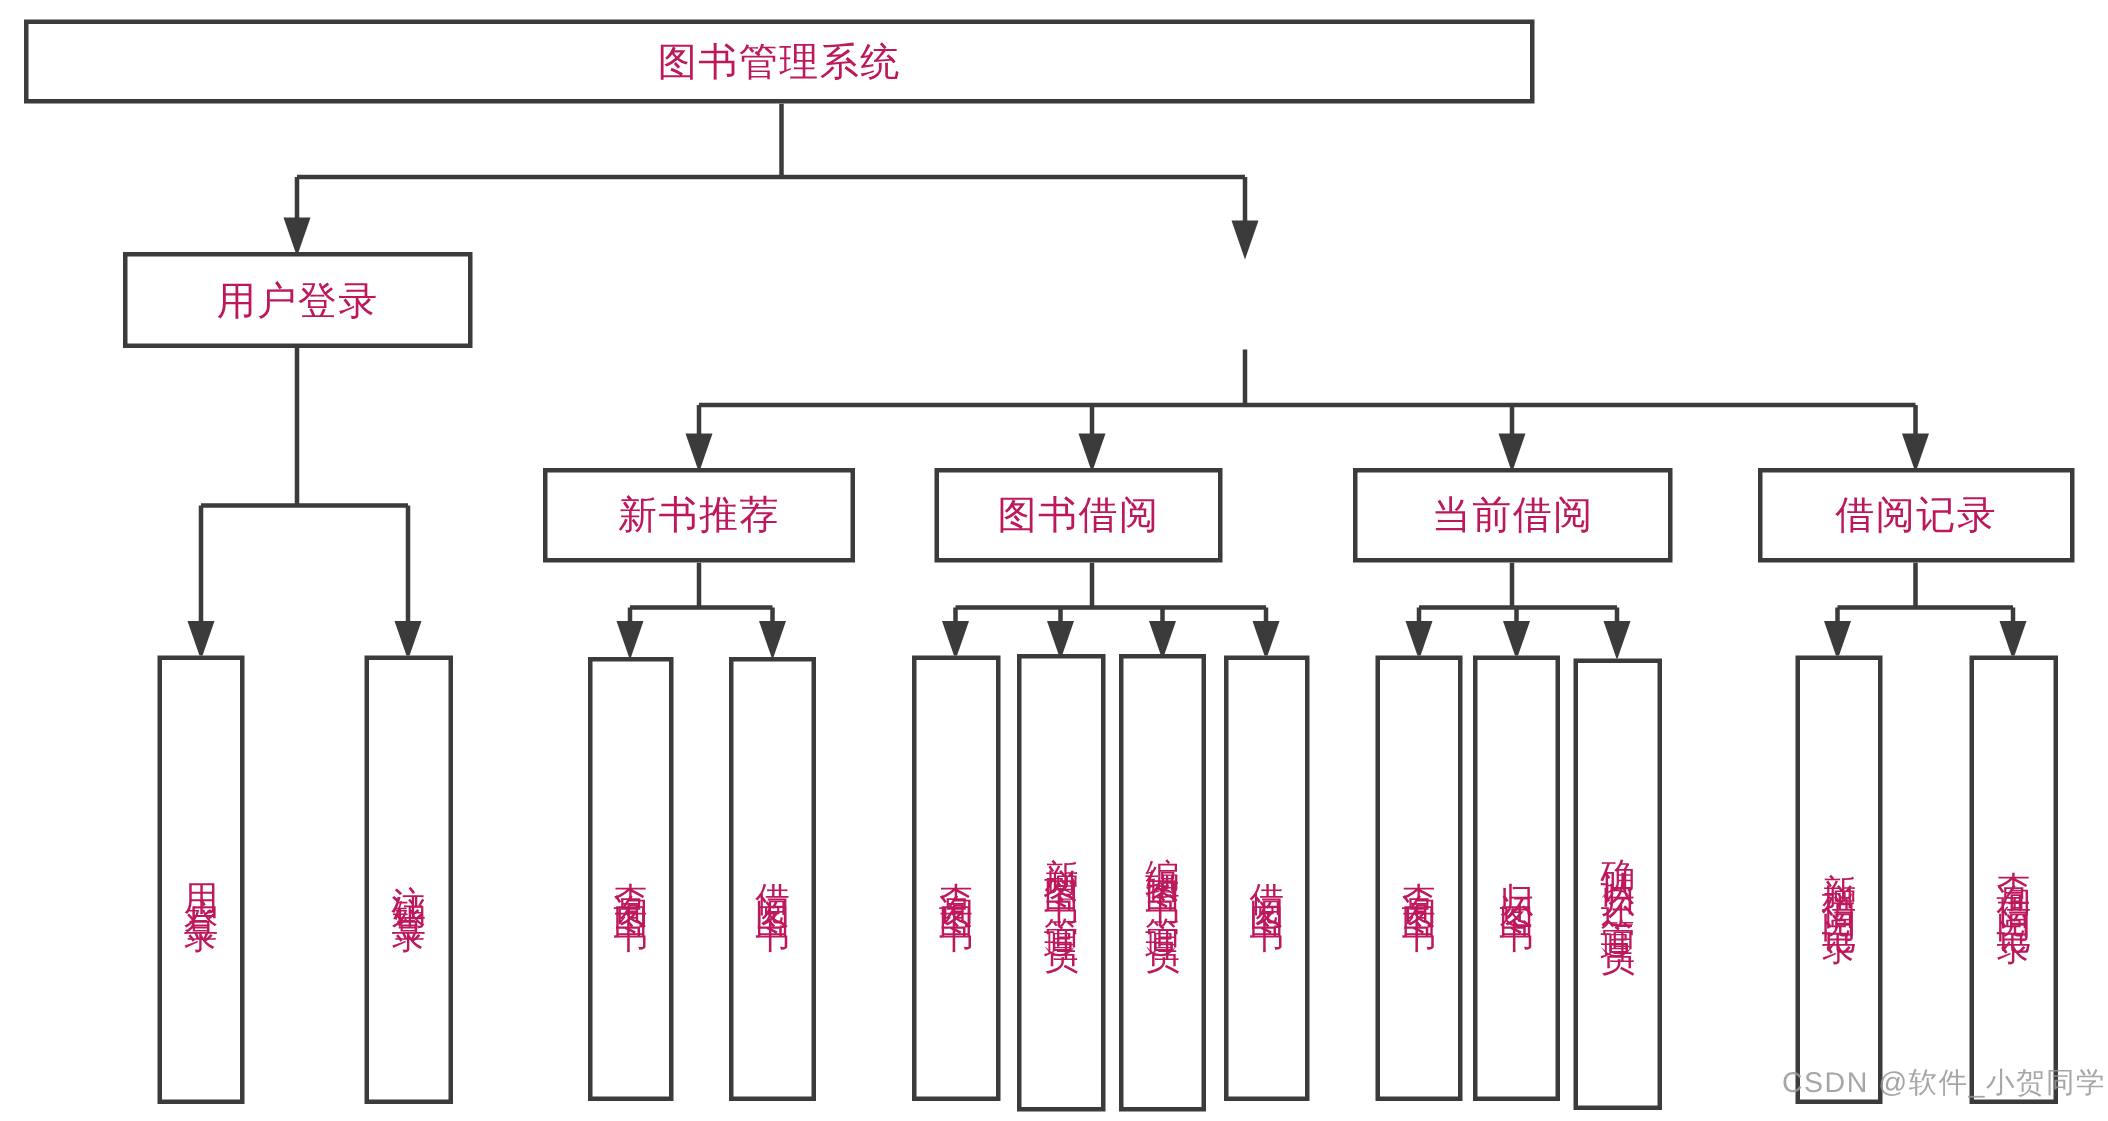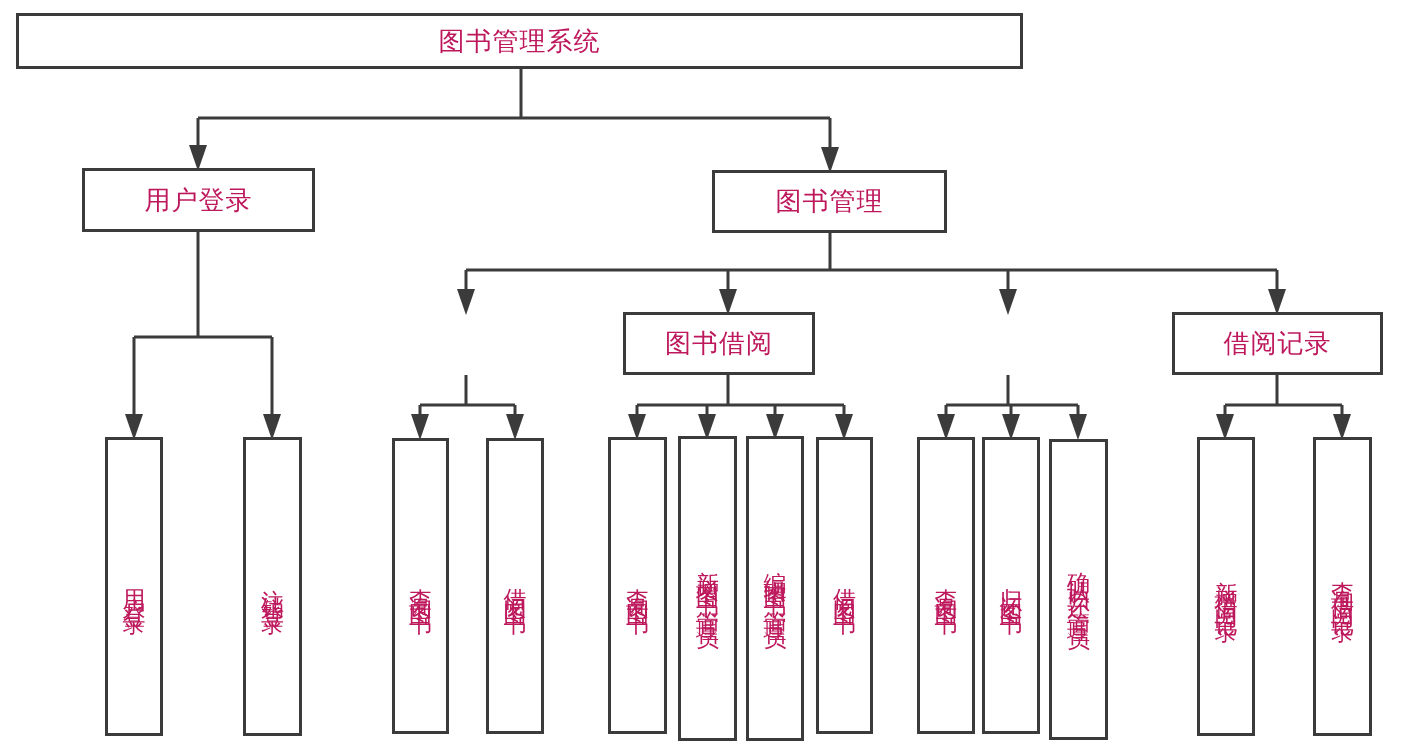--- a/index.html
+++ b/index.html
@@ -86,26 +86,29 @@
     </g>
   </svg>
 
   <div class="hbox" style="left:16px;top:13px;width:1007px;height:56px;">
     <span>图书管理系统</span>
   </div>
 
   <div class="hbox" style="left:82px;top:168px;width:233px;height:64px;">
     <span>用户登录</span>
   </div>
-  <div class="hbox" style="left:712px;top:170px;width:235px;height:63px;">
-    <span>图书管理</span>
+
+  <div class="hbox" style="left:362px;top:312px;width:208px;height:63px;">
+    <span>新书推荐</span>
   </div>
-
   <div class="hbox" style="left:623px;top:312px;width:192px;height:63px;">
     <span>图书借阅</span>
+  </div>
+  <div class="hbox" style="left:902px;top:312px;width:213px;height:63px;">
+    <span>当前借阅</span>
   </div>
   <div class="hbox" style="left:1172px;top:312px;width:211px;height:63px;">
     <span>借阅记录</span>
   </div>
 
   <div class="vbox" style="left:105px;top:437px;width:58px;height:299px;">
     <span class="vtext">用户登录</span>
   </div>
   <div class="vbox" style="left:243px;top:437px;width:59px;height:299px;">
     <span class="vtext">注销登录</span>
@@ -141,14 +144,15 @@
     <span class="vtext">确认归还（管理员）</span>
   </div>
 
   <div class="vbox" style="left:1197px;top:437px;width:58px;height:299px;">
     <span class="vtext">新增借阅记录</span>
   </div>
   <div class="vbox" style="left:1313px;top:437px;width:59px;height:299px;">
     <span class="vtext">查询借阅记录</span>
   </div>
 
+  <div id="watermark">CSDN @软件_小贺同学</div>
 
 </div>
 
 </body></html>

